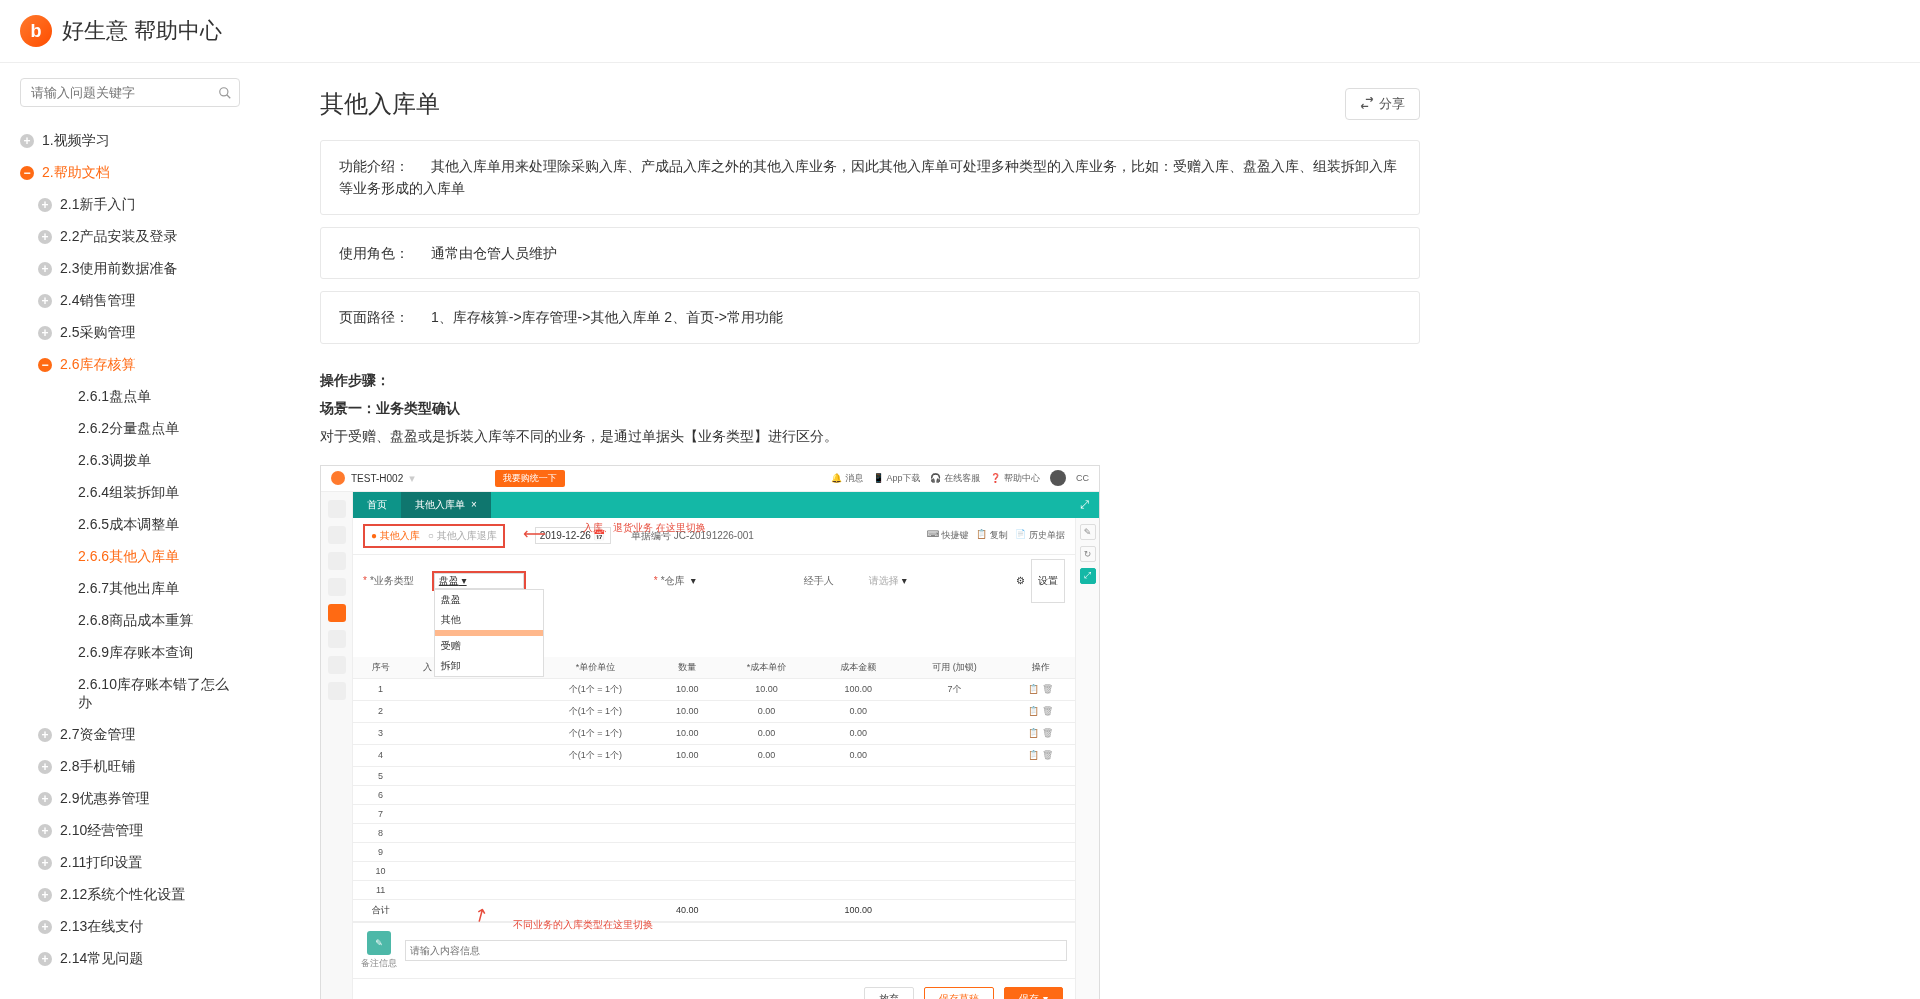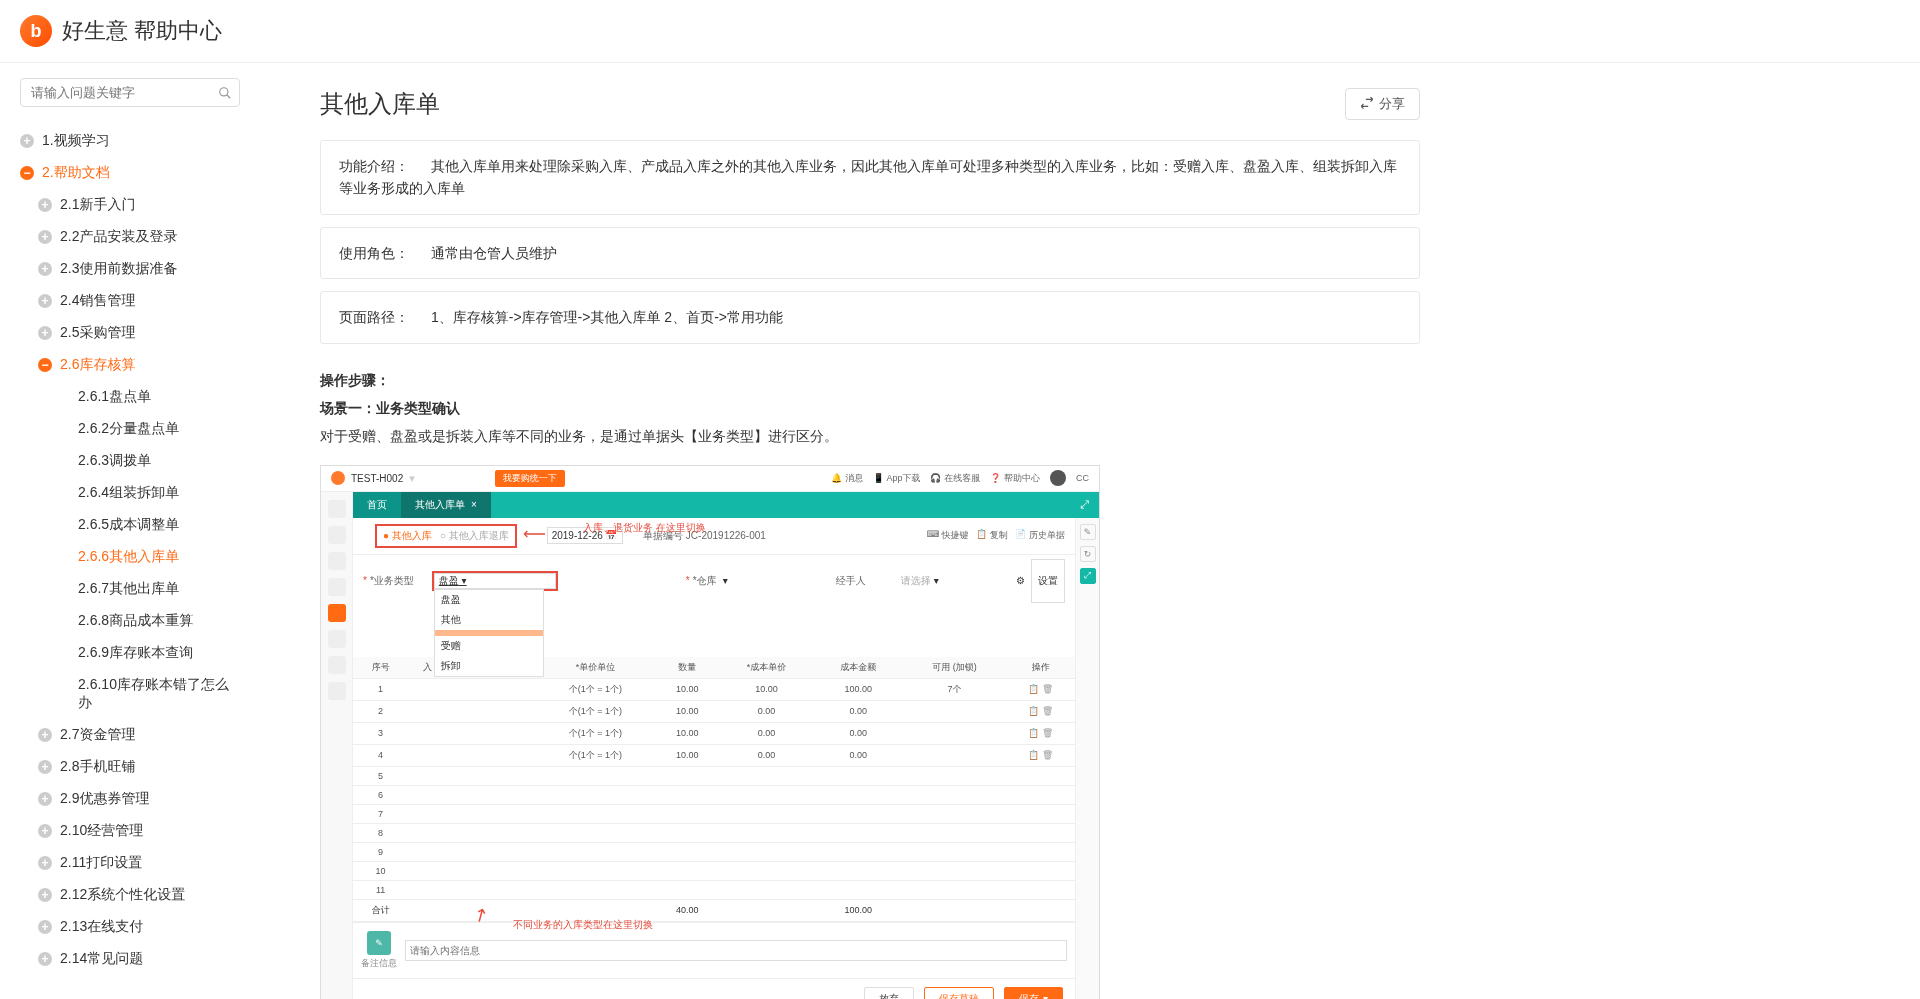--- a/index.html
+++ b/index.html
@@ -55,33 +55,33 @@
 .ss-main { flex: 1; }
 .ss-tabs { display: flex; background: #14b8a6; }
 .ss-tabs .tab { padding: 6px 14px; color: #fff; font-size: 10px; }
 .ss-tabs .tab.home { background: #0d9488; }
 .ss-tabs .tab.active { background: #0f766e; position: relative; }
 .ss-tabs .tab .x { margin-left: 6px; }
 .ss-tabs .gap { flex: 1; }
 .ss-tabs .expand { padding: 6px 10px; color: #fff; cursor: pointer; }
 
 .ss-toolbar { display: flex; align-items: center; padding: 6px 10px; gap: 10px; font-size: 10px; border-bottom: 1px solid #eee; position: relative; }
-.ss-toolbar .radio-row { display: flex; gap: 8px; border: 2px solid #e74c3c; padding: 3px 6px; margin-left: 12px; }
+.ss-toolbar .radio-row { display: flex; gap: 8px; border: 2px solid #e74c3c; padding: 3px 6px; }
 .ss-toolbar .datebox { border: 1px solid #ddd; padding: 2px 4px; margin-left: 20px; }
 .ss-toolbar .annot1 { color: #e74c3c; position: absolute; left: 230px; top: 3px; }
 .ss-toolbar .arrow1 { color: #e74c3c; position: absolute; left: 170px; top: 6px; font-size: 16px; }
 .ss-toolbar .ordernum { margin-left: 10px; color: #666; }
 .ss-toolbar .rightlinks { margin-left: auto; display: flex; gap: 8px; font-size: 9px; color: #666; }
 .ss-toolbar .rightlinks span { display: flex; gap: 2px; }
 .ss-toolbar .ricon.o { color: #ff6a13; }
 
 .ss-form-row { display: flex; align-items: center; padding: 4px 10px; gap: 8px; font-size: 10px; }
 .ss-form-row .field { display: flex; gap: 3px; align-items: center; }
 .ss-form-row .dropdown-wrap { position: relative; border: 2px solid #e74c3c; margin-left: 10px; }
-.ss-form-row .dropdown { border: 1px solid #ddd; width: 122px; padding: 0 4px; text-decoration: underline; }
+.ss-form-row .dropdown { border: 1px solid #ddd; width: 90px; padding: 0 4px; text-decoration: underline; }
 .ss-form-row .dd-list { position: absolute; top: 100%; left: 0; background: #fff; border: 1px solid #ddd; width: 110px; z-index: 5; }
 .ss-form-row .dd-list div { padding: 3px 6px; }
 .ss-form-row .dd-list div.hl { background: #ffb88c; }
 .ss-form-row .lbl { color: #666; }
 .ss-form-row .req { color: #e74c3c; }
 .ss-form-row .far-right { margin-left: auto; display: flex; gap: 6px; align-items: center; }
 .ss-form-row .boxbtn { border: 1px solid #ddd; padding: 14px 6px; }
 
 .ss-table { width: 100%; border-collapse: collapse; font-size: 9px; margin-top: 50px; }
 .ss-table th, .ss-table td { border-bottom: 1px solid #eee; padding: 4px 6px; text-align: center; color: #555; white-space: nowrap; }

